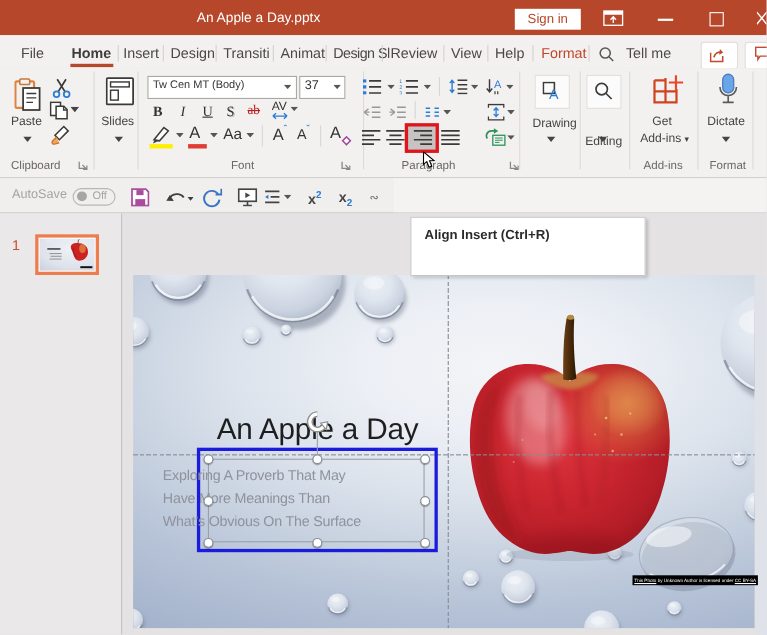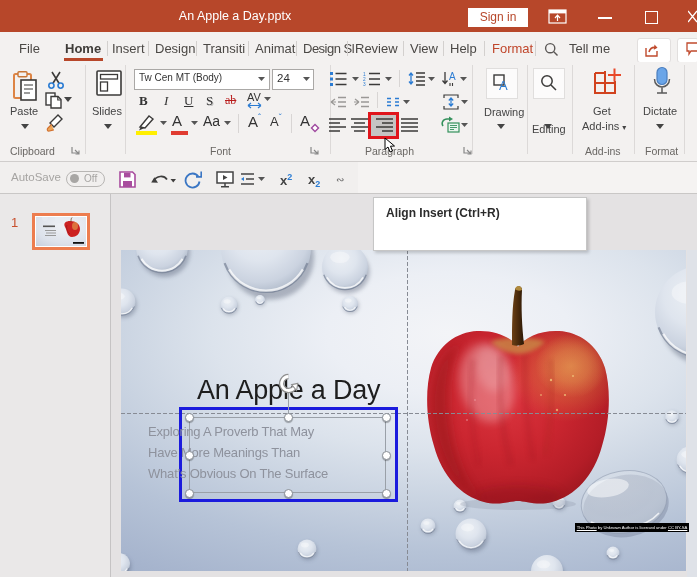--- a/index.html
+++ b/index.html
@@ -168,21 +168,21 @@
 <svg class="abs" style="left:104px;top:124px" width="8" height="5" viewBox="0 0 8 5">
     <path d="M0 0h8L4 5z" fill="#444"></path>
   </svg>
 
 <div class="abs" style="left:134px;top:69px;width:134px;height:19px;background:#fff;border:1px solid #aaa8a6"></div>
 <div class="abs" style="left:139px;top:72px;font-size:10px;color:#333">Tw Cen MT (Body)</div>
 <svg class="abs" style="left:258px;top:77px" width="7" height="4" viewBox="0 0 7 4">
     <path d="M0 0h7L3.5 4z" fill="#555"></path>
   </svg>
 <div class="abs" style="left:272px;top:69px;width:40px;height:19px;background:#fff;border:1px solid #aaa8a6"></div>
-<div class="abs" style="left:277px;top:72px;font-size:11.5px;color:#333">24</div>
+<div class="abs" style="left:277px;top:72px;font-size:11.5px;color:#333">37</div>
 <svg class="abs" style="left:303px;top:77px" width="7" height="4" viewBox="0 0 7 4">
     <path d="M0 0h7L3.5 4z" fill="#555"></path>
   </svg>
 <div class="abs" style="left:139px;top:93px;font-size:13px;font-weight:bold;color:#333;font-family:'Liberation Serif',serif">B</div>
 <div class="abs" style="left:164px;top:93px;font-size:13px;font-style:italic;color:#333;font-family:'Liberation Serif',serif">I</div>
 <div class="abs" style="left:184px;top:93px;font-size:13px;text-decoration:underline;color:#333;font-family:'Liberation Serif',serif">U</div>
 <div class="abs" style="left:206px;top:93px;font-size:13px;color:#333;font-family:'Liberation Serif',serif;text-shadow:1px 1px 0 #bbb">S</div>
 <div class="abs" style="left:225px;top:93px;font-size:12px;color:#b91c1c;font-family:'Liberation Serif',serif;text-decoration:line-through">ab</div>
 <div class="abs" style="left:247px;top:91px;font-size:11px;color:#333">AV</div>
 <svg class="abs" style="left:247px;top:102px" width="15" height="7" viewBox="0 0 15 7">

